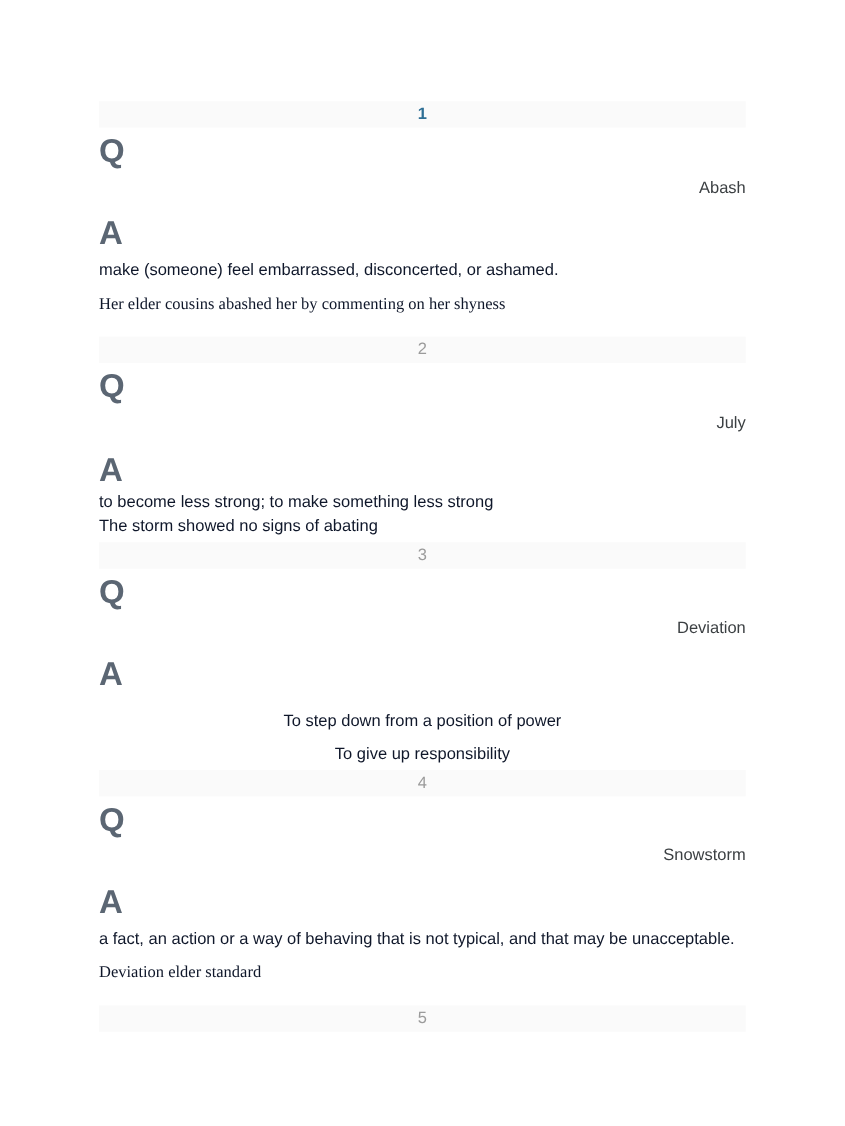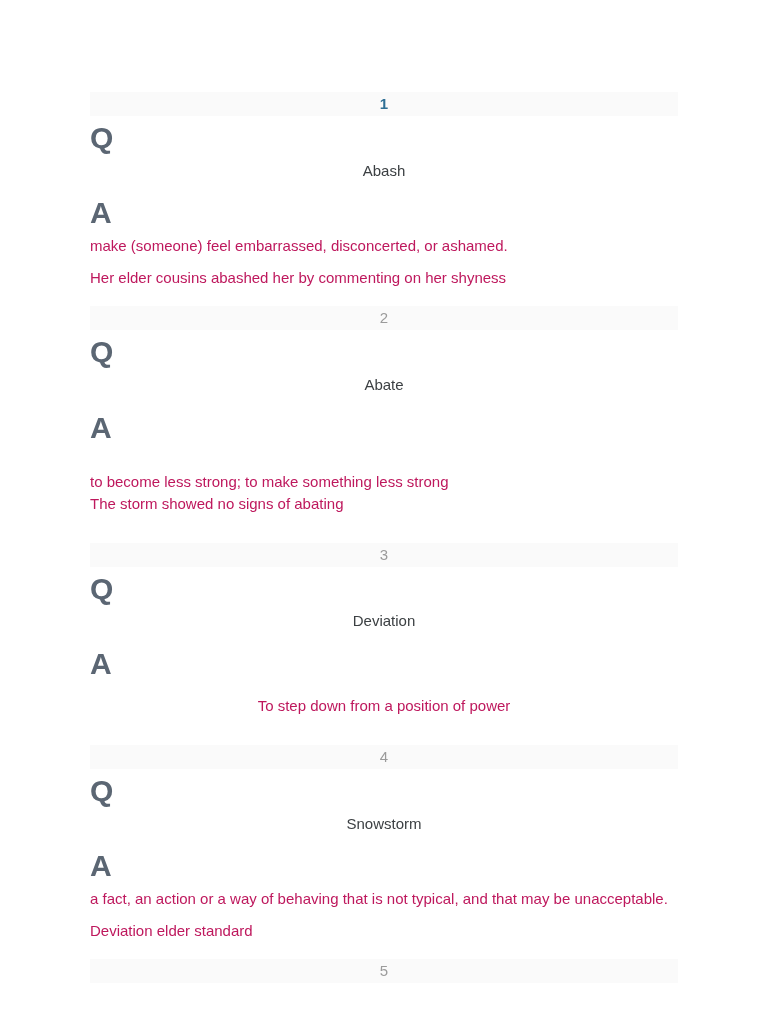--- a/index.html
+++ b/index.html
@@ -70,39 +70,39 @@
     margin-top: 6px;
   }
 
   .a-letter {
     margin-top: 4px;
   }
 
   .term {
     font-size: 15px;
     color: #3c4043;
-    text-align: center;
+    text-align: right;
     margin: 0;
     line-height: 1.45;
   }
 
   .answer-line {
     font-size: 15px;
-    color: #be185d;
+    color: #0f172a;
     margin: 0;
     line-height: 1.45;
     text-align: left;
   }
   .answer-line.center {
     text-align: center;
   }
   .sp-top-6 { margin-top: 6px; }
   .sp-top-8 { margin-top: 8px; }
-  .sp-top-10 { margin-top: 10px; }
-  .sp-top-12 { margin-top: 28px; }
+  .sp-top-10 { margin-top: 10px; font-family: Liberation Serif, serif; }
+  .sp-top-12 { margin-top: 3px; }
   .sp-top-16 { margin-top: 16px; }
   .sp-top-18 { margin-top: 18px; }
   .sp-top-22 { }
 </style>
 </head>
 <body>
 
 <div class="page">
   <div class="doc-body">
 
@@ -115,34 +115,35 @@
       <div class="qa-letter a-letter sp-top-16">A</div>
       <div class="answer-line sp-top-6">make (someone) feel embarrassed, disconcerted, or ashamed.</div>
       <div class="answer-line sp-top-10">Her elder cousins abashed her by commenting on her shyness</div>
     </div>
 
     <div class="card sp-top-18">
       <div class="card-index-bar">
         <span class="card-index">2</span>
       </div>
       <div class="qa-letter q-letter">Q</div>
-      <div class="term sp-top-6">Abate</div>
+      <div class="term sp-top-6">July</div>
       <div class="qa-letter a-letter sp-top-16">A</div>
       <div class="answer-line sp-top-12">to become less strong; to make something less strong</div>
       <div class="answer-line sp-top-22">The storm showed no signs of abating</div>
     </div>
 
     <div class="card sp-top-12">
       <div class="card-index-bar">
         <span class="card-index">3</span>
       </div>
       <div class="qa-letter q-letter">Q</div>
       <div class="term sp-top-6">Deviation</div>
       <div class="qa-letter a-letter sp-top-16">A</div>
       <div class="answer-line center sp-top-16">To step down from a position of power</div>
+      <div class="answer-line center sp-top-8">To give up responsibility</div>
     </div>
 
     <div class="card sp-top-12">
       <div class="card-index-bar">
         <span class="card-index">4</span>
       </div>
       <div class="qa-letter q-letter">Q</div>
       <div class="term sp-top-6">Snowstorm</div>
       <div class="qa-letter a-letter sp-top-16">A</div>
       <div class="answer-line sp-top-6">a fact, an action or a way of behaving that is not typical, and that may be unacceptable.</div>

